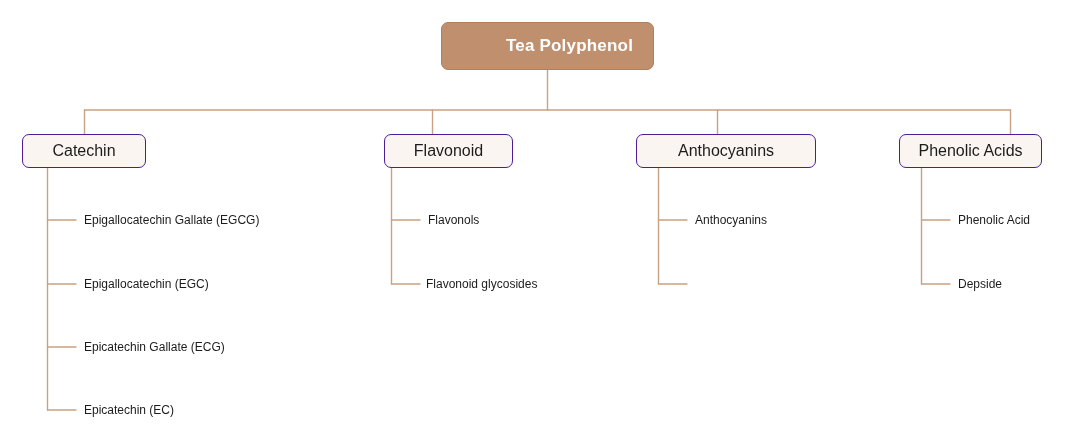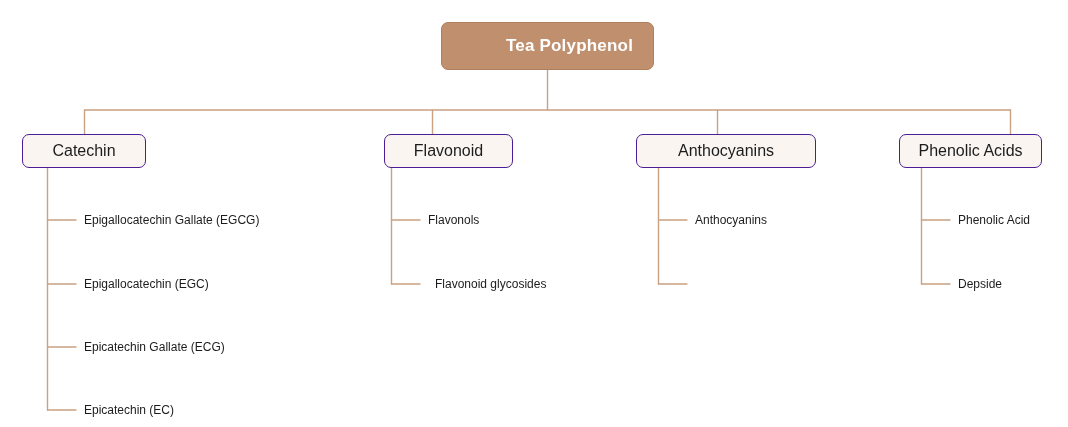--- a/index.html
+++ b/index.html
@@ -117,20 +117,20 @@
   <div class="node node-branch" style="left:899px; top:134px; width:143px; height:34px;">
     <span>Phenolic Acids</span>
   </div>
 
   <div class="leaf-label" style="left:84px; top:214px;">Epigallocatechin Gallate (EGCG)</div>
   <div class="leaf-label" style="left:84px; top:278px;">Epigallocatechin (EGC)</div>
   <div class="leaf-label" style="left:84px; top:341px;">Epicatechin Gallate (ECG)</div>
   <div class="leaf-label" style="left:84px; top:404px;">Epicatechin (EC)</div>
 
   <div class="leaf-label" style="left:428px; top:214px;">Flavonols</div>
-  <div class="leaf-label" style="left:435px; top:278px;">Flavonoid glycosides</div>
+  <div class="leaf-label" style="left:426px; top:278px;">Flavonoid glycosides</div>
 
   <div class="leaf-label" style="left:695px; top:214px;">Anthocyanins</div>
 
   <div class="leaf-label" style="left:958px; top:214px;">Phenolic Acid</div>
   <div class="leaf-label" style="left:958px; top:278px;">Depside</div>
 
 </div>
 
 </body></html>

